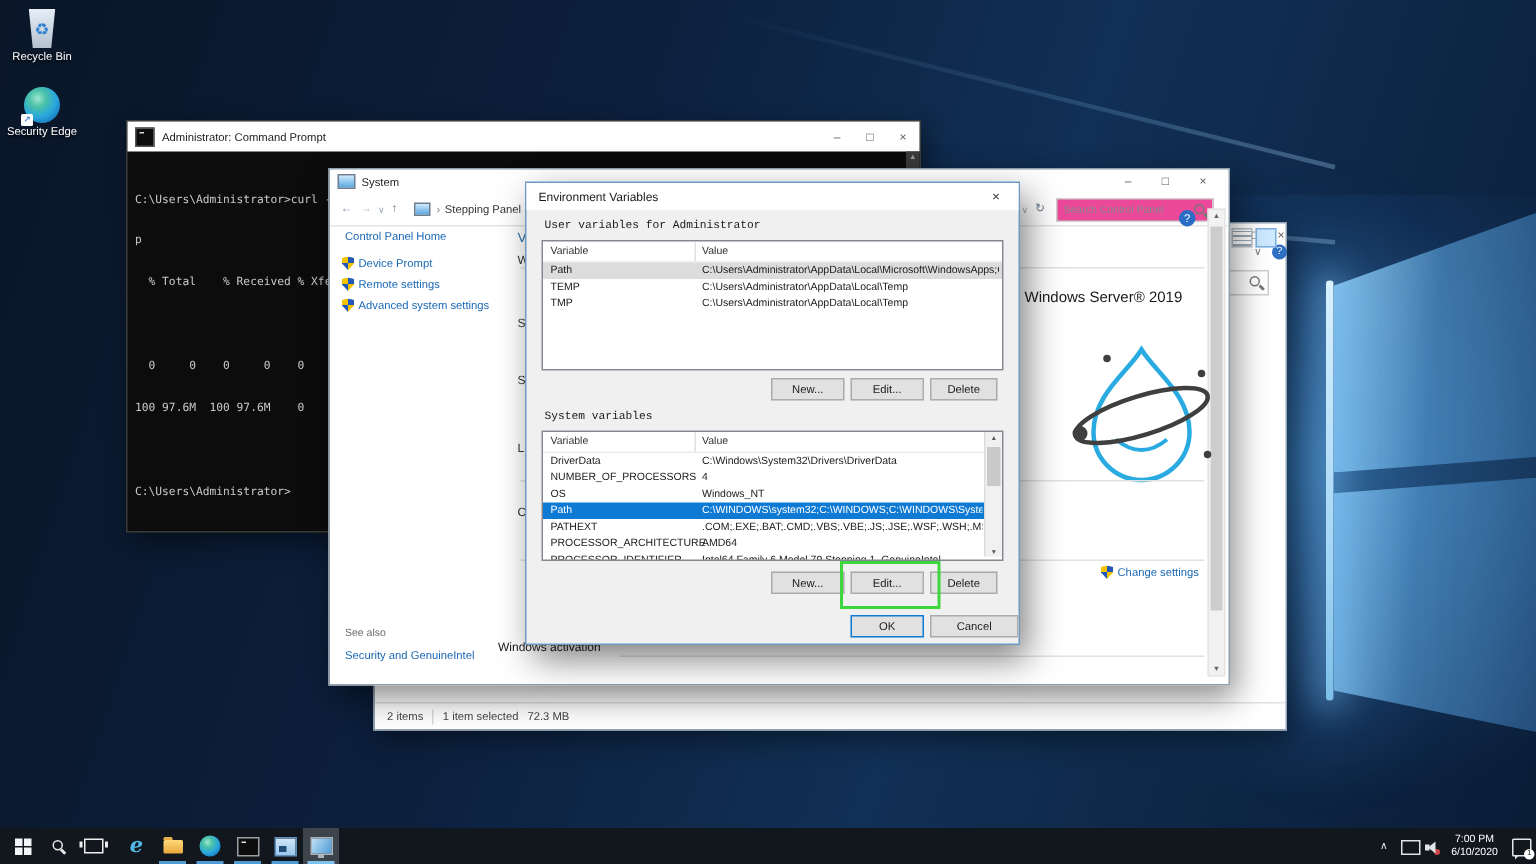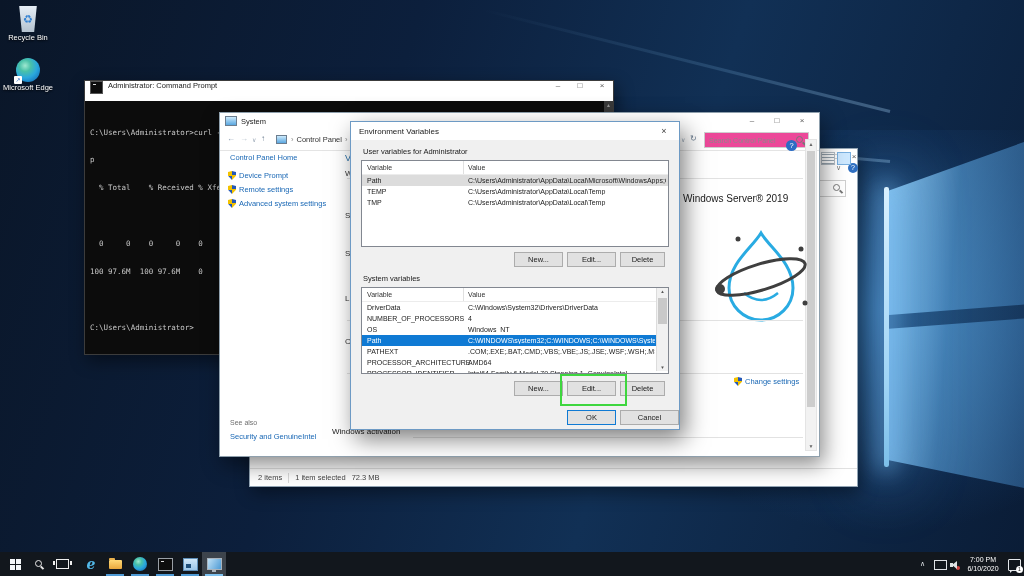--- a/index.html
+++ b/index.html
@@ -26,21 +26,21 @@
   .bin-sym{color:#2e7fd2;font-size:11px;}
   .edge-orb{width:24px;height:24px;border-radius:50%;margin:0 auto;position:relative;background:radial-gradient(circle at 38% 32%,#9fe8d0 0%,#49c1a8 26%,#2aa7dd 55%,#0d59a8 100%);}
   .shortcut-badge{position:absolute;left:-2px;bottom:-2px;width:8px;height:8px;background:#fff;border-radius:1px;color:#1b62c4;font-size:6px;line-height:8px;text-align:center;}
 
   
   .window{position:absolute;}
   .cap-btn{width:22px;text-align:center;font-size:8px;color:#5a5a5a;}
 
   
   #cmd-window{left:84px;top:80px;width:528px;height:273px;background:#0c0c0c;border:1px solid #3c3c3c;box-shadow:3px 6px 16px rgba(0,0,0,.45);}
-  .cmd-titlebar{display:flex;align-items:flex-start;height:20px;background:#fff;padding-left:5px;}
+  .cmd-titlebar{display:flex;align-items:center;height:20px;background:#fff;padding-left:5px;}
   .cmd-ico{width:11px;height:11px;background:#0d0d0d;border:1px solid #555;position:relative;flex:none;}
   .cmd-ico::before{content:"";position:absolute;left:2px;top:2px;width:3px;height:1px;background:#ddd;}
   .cmd-title{flex:1;font-size:7.5px;color:#222;margin-left:5px;white-space:nowrap;}
   .cmd-console{position:absolute;left:0;top:20px;right:9px;bottom:0;color:#c8c8c8;font-family:"DejaVu Sans Mono",monospace;font-size:7.5px;line-height:9.3px;padding:8px 0 0 5px;white-space:pre;overflow:hidden;}
   .cmd-console div{height:9.3px;}
   .cmd-scroll{position:absolute;top:20px;right:0;width:9px;bottom:0;background:#3b3b3b;color:#9a9a9a;font-size:5px;text-align:center;line-height:8px;}
 
   
   #fe-window{left:249px;top:148px;width:607px;height:337px;background:#fff;border:1px solid #93a5b5;box-shadow:3px 6px 16px rgba(0,0,0,.4);}
   .fe-cap{position:absolute;top:3px;font-size:8px;color:#555;width:14px;text-align:center;}
@@ -89,21 +89,21 @@
   .os-name{position:absolute;left:463px;top:80px;font-size:10px;color:#1a1a1a;white-space:nowrap;}
   .wm-logo{position:absolute;left:493px;top:114px;width:96px;height:104px;}
   .change-settings{position:absolute;left:514px;top:264px;display:flex;align-items:center;gap:3px;font-size:7.5px;color:#1a68b5;white-space:nowrap;}
   .activation-label{position:absolute;left:112px;top:314px;font-size:8px;color:#1a1a1a;white-space:nowrap;}
 
   
   #env-dialog{left:350px;top:121px;width:328px;height:307px;background:#f0f0f0;border:1px solid #6d9ac4;box-shadow:5px 9px 22px rgba(0,0,0,.5);font-size:7.5px;color:#1a1a1a;}
   .dlg-titlebar{height:18px;background:#fff;display:flex;align-items:center;padding-left:8px;font-size:8px;color:#1a1a1a;}
   .dlg-title{flex:1;}
   .dlg-close{width:30px;text-align:center;color:#444;font-size:9px;}
-  .dlg-label{position:absolute;left:12px;font-size:7.5px;color:#1a1a1a;}
+  .dlg-label{position:absolute;left:12px;font-size:7.5px;color:#1a1a1a;font-family:Liberation Mono, monospace;}
   .lv{position:absolute;left:10px;width:306px;background:#fff;border:1px solid #828790;overflow:hidden;}
   #lv-user{top:38px;height:85px;}
   #lv-sys{top:165px;height:85px;}
   .lv-header{height:13px;border-bottom:1px solid #ececec;position:relative;color:#333;}
   .lv-h-var{position:absolute;left:5px;top:3px;font-size:7px;}
   .lv-h-val{position:absolute;left:106px;top:3px;font-size:7px;}
   .lv-coldiv{position:absolute;left:101px;top:0;width:1px;height:13px;background:#e0e0e0;}
   .lv-row{height:11px;position:relative;white-space:nowrap;}
   .lv-c1{position:absolute;left:5px;top:2px;font-size:7px;}
   .lv-c2{position:absolute;left:106px;top:2px;right:2px;font-size:7px;overflow:hidden;}
@@ -174,21 +174,21 @@
   <div class="dsk-icon" id="dsk-recycle">
     <div class="bin">
         <span class="bin-sym">♻</span>
       </div>
     <div class="dsk-label">Recycle Bin</div>
   </div>
   <div class="dsk-icon" id="dsk-edge">
     <div class="edge-orb">
         <span class="shortcut-badge">↗</span>
       </div>
-    <div class="dsk-label">Microsoft Edge</div>
+    <div class="dsk-label">Security Edge</div>
   </div>
 
   <div id="cmd-window" class="window">
     <div class="cmd-titlebar">
       <span class="cmd-ico"></span>
       <span class="cmd-title">Administrator: Command Prompt</span>
       <span class="cap-btn">–</span>
       <span class="cap-btn">□</span>
       <span class="cap-btn">×</span>
     </div>
@@ -232,21 +232,21 @@
     <span class="sys-cap" id="sys-min">–</span>
     <span class="sys-cap" id="sys-max">□</span>
     <span class="sys-cap" id="sys-cls">×</span>
 
     <div class="sys-nav">
       <span class="navel nav-back">←</span>
       <span class="navel nav-fwd">→</span>
       <span class="navel nav-chev">∨</span>
       <span class="navel nav-up">↑</span>
       <span class="crumb-ico"></span>
-      <span class="crumb" style="left:68px;"><span class="crumb-sep">›</span><span>Control Panel</span><span class="crumb-sep">›</span><span>S</span></span>
+      <span class="crumb" style="left:68px;"><span class="crumb-sep">›</span><span>Stepping Panel</span><span class="crumb-sep">›</span><span>S</span></span>
       <span class="navel nav-chev2">∨</span>
       <span class="navel nav-refresh">↻</span>
       <span class="sys-search">
         <input type="text" placeholder="Search Control Panel" style="">
         <span class="mag gray"></span>
       </span>
     </div>
 
     <span class="sys-help">?</span>
     <div class="sys-scroll">

